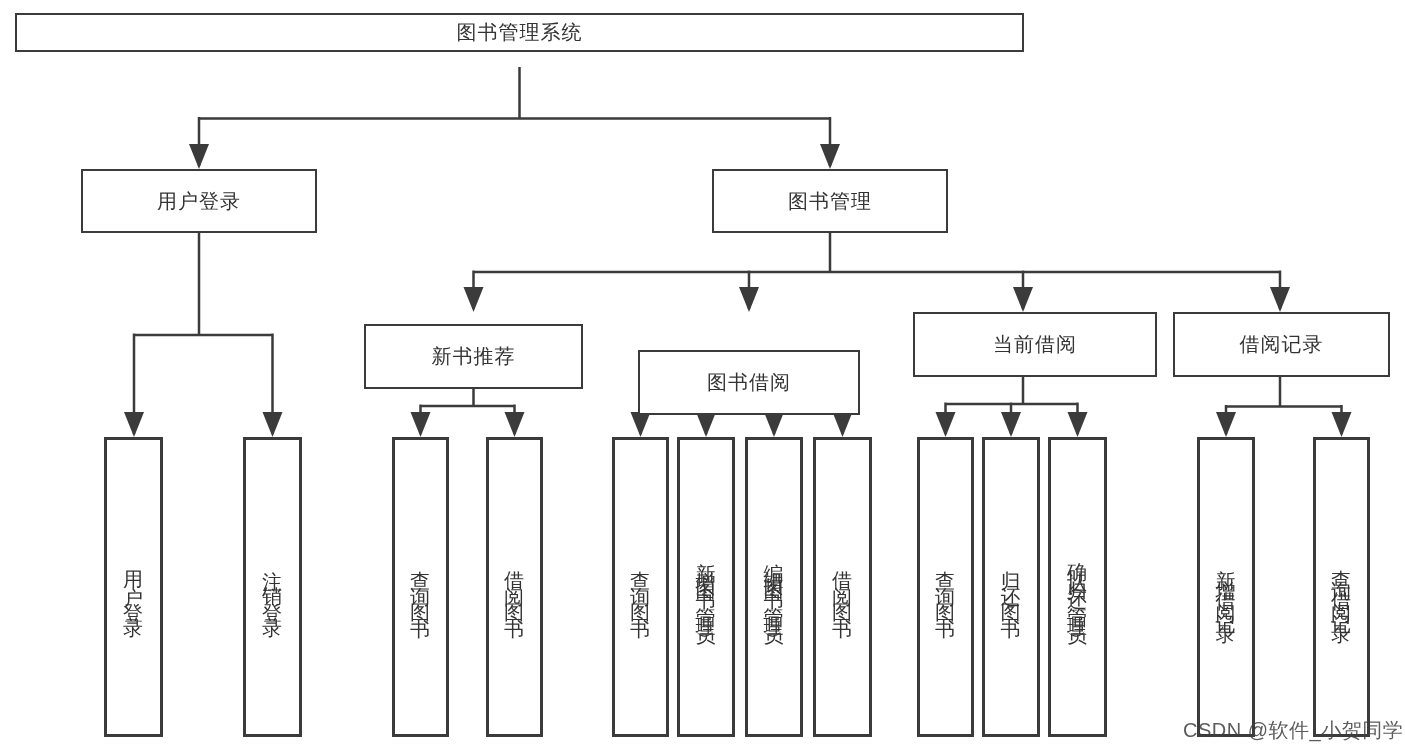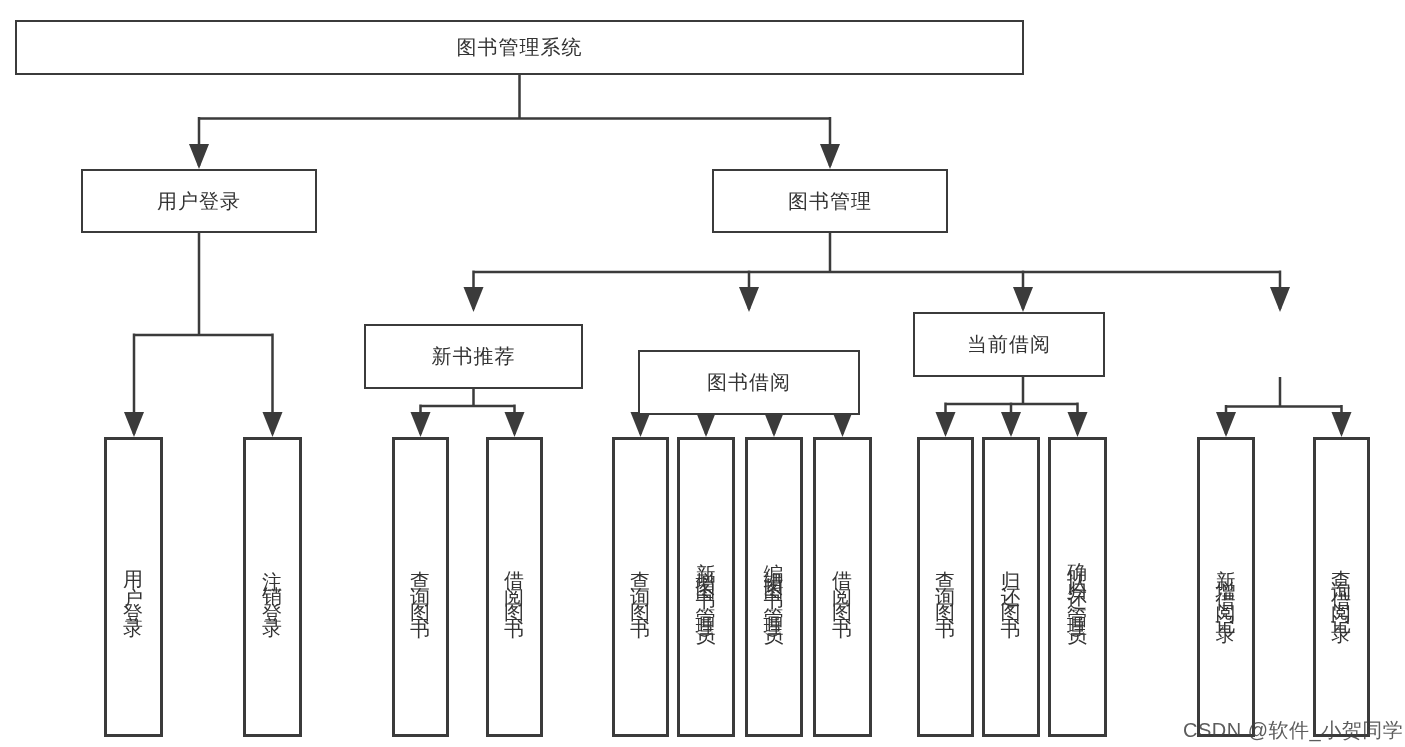--- a/index.html
+++ b/index.html
@@ -17,28 +17,28 @@
   .node-v{border-width:3px;}
   .node-v .node-label{
     writing-mode:vertical-rl;text-orientation:mixed;
     font-size:20px;line-height:1;white-space:nowrap;
   }
   .ls-short{letter-spacing:16px;}
   .ls-med{letter-spacing:11px;}
   .ls-long{letter-spacing:9px;}
 
   
-  #n-root{left:15px;top:13px;width:1009px;height:55px;margin-top:7px;}
+  #n-root{left:15px;top:13px;width:1009px;height:39px;}
   
   #n-user-login{left:81px;top:169px;width:236px;height:64px;}
   #n-book-mgmt{left:712px;top:169px;width:236px;height:64px;align-items:center;}
   
   #n-new-book{left:364px;top:312px;width:219px;height:65px;margin-top:12px;}
   #n-borrowing{left:638px;top:312px;width:222px;height:65px;margin-top:38px;}
-  #n-current{left:913px;top:312px;width:192px;height:65px;}
+  #n-current{left:913px;top:312px;width:244px;height:65px;}
   #n-records{left:1173px;top:312px;width:217px;height:65px;}
   
   .leaf{top:437px;height:300px;}
   #n-ul-login{left:104px;width:59px;}
   #n-ul-logout{left:243px;width:59px;}
   #n-nb-query{left:392px;width:57px;}
   #n-nb-borrow{left:486px;width:57px;}
   #n-bb-query{left:612px;width:57px;}
   #n-bb-add{left:677px;width:58px;}
   #n-bb-edit{left:745px;width:58px;}
@@ -105,20 +105,23 @@
 
   <div class="node node-h" id="n-new-book">
     <span class="node-label">新书推荐</span>
   </div>
   <div class="node node-h" id="n-borrowing">
     <span class="node-label">图书借阅</span>
   </div>
   <div class="node node-h" id="n-current">
     <span class="node-label">当前借阅</span>
   </div>
+  <div class="node node-h" id="n-records">
+    <span class="node-label">借阅记录</span>
+  </div>
 
   <div class="node node-v leaf" id="n-ul-login">
     <span class="node-label ls-short">用户登录</span>
   </div>
   <div class="node node-v leaf" id="n-ul-logout">
     <span class="node-label ls-short">注销登录</span>
   </div>
 
   <div class="node node-v leaf" id="n-nb-query">
     <span class="node-label ls-short">查询图书</span>

